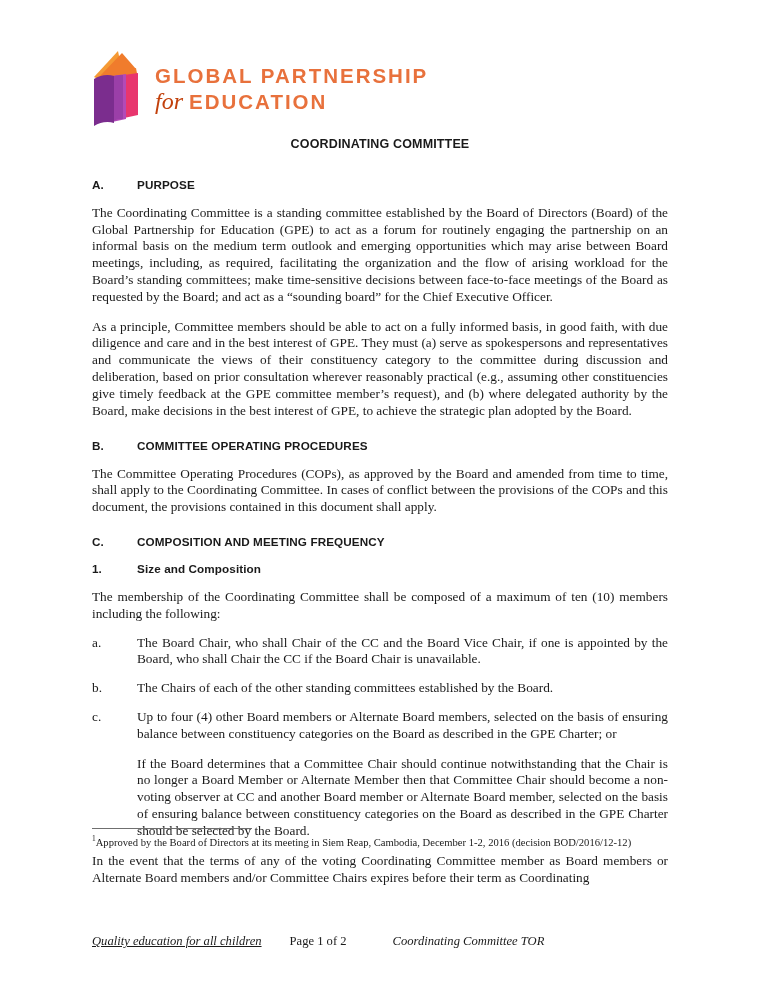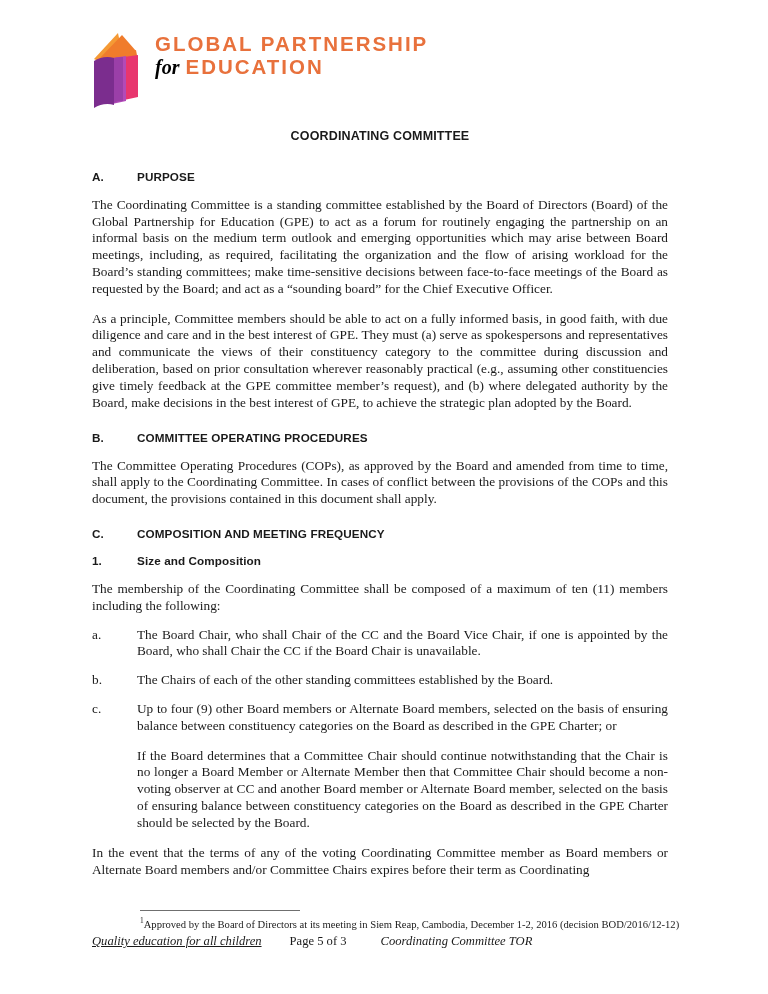--- a/index.html
+++ b/index.html
@@ -21,23 +21,24 @@
   .page {
     position: absolute;
     inset: 0;
     background: #ffffff;
   }
 
   
   .logo-block {
     position: absolute;
     left: 92px;
-    top: 31px;
+    top: 48px;
     height: 82px;
     display: flex;
+    align-items: center;
   }
   .logo-mark {
     width: 52px;
     height: 80px;
     flex: 0 0 auto;
     display: block;
   }
   .logo-words {
     margin-left: 11px;
     padding-top: 2px;
@@ -52,40 +53,39 @@
     white-space: nowrap;
   }
   .logo-line2 {
     line-height: 1.08;
     white-space: nowrap;
     margin-top: 1px;
   }
   .logo-for {
     font-family: "Liberation Serif", serif;
     font-style: italic;
-    font-size: 20px;
-    color: #000000;
+    font-size: 24px;
+    color: #c2410c;
     letter-spacing: 0px;
-    font-weight: bold;
   }
   .logo-edu {
     font-family: "Liberation Sans", sans-serif;
     font-weight: bold;
     font-size: 20.5px;
     letter-spacing: 2.0px;
     color: #E8713C;
     margin-left: 6px;
     margin-top: 46px;
   }
 
   
   .doc {
     position: absolute;
     left: 92px;
-    top: 128px;
+    top: 136px;
     width: 576px;
   }
 
   .doc-title {
     font-family: "Liberation Sans", sans-serif;
     font-weight: bold;
     font-size: 12.5px;
     text-align: center;
     line-height: 1.42;
     letter-spacing: 0.15px;
@@ -146,23 +146,22 @@
   .gap-head   { height: 14px; }
   .gap-para   { height: 13px; }
   .gap-sec    { height: 19px; }
   .gap-item   { height: 12px; }
   .gap-sub    { height: 13px; }
 
   
   .footnote-zone {
     position: absolute;
     left: 92px;
-    top: 910px;
+    top: 828px;
     width: 576px;
-    margin-left: 48px;
   }
   .fn-rule {
     width: 160px;
     height: 0;
     border-top: 1px solid #6f6f6f;
     margin-bottom: 7px;
   }
   .fn-text {
     font-size: 10.6px;
     line-height: 1.30;
@@ -179,21 +178,21 @@
   .footer {
     position: absolute;
     left: 92px;
     top: 934px;
     width: 576px;
     font-size: 12.6px;
     white-space: nowrap;
   }
   .footer .f-left   { font-style: italic; text-decoration: underline; }
   .footer .f-mid    { font-style: normal; margin-left: 28px; }
-  .footer .f-right  { font-style: italic; margin-left: 34px; }
+  .footer .f-right  { font-style: italic; margin-left: 46px; }
 </style>
 </head>
 <body>
 
 <div class="page">
 
   <div class="logo-block">
     <svg class="logo-mark" viewBox="0 0 52 80" aria-hidden="true">
 
       <polygon points="2,28 26,2 30,22 6,30" fill="#F59A35"></polygon>
@@ -247,54 +246,54 @@
     <div class="sec-head">
       <span class="lbl">C.</span>
       <span>COMPOSITION AND MEETING FREQUENCY</span>
     </div>
     <div class="gap-head"></div>
     <div class="sec-head">
       <span class="lbl">1.</span>
       <span>Size and Composition</span>
     </div>
     <div class="gap-head"></div>
-    <p class="body"><span>The membership of the Coordinating Committee shall be composed of a maximum of ten (11) members including the following:</span></p>
+    <p class="body"><span>The membership of the Coordinating Committee shall be composed of a maximum of ten (10) members including the following:</span></p>
 
     <div class="gap-item"></div>
 
     <div class="item">
       <span class="marker">a.</span>
       <span class="itext">The Board Chair, who shall Chair of the CC and the Board Vice Chair, if one is appointed by the Board, who shall Chair the CC if the Board Chair is unavailable.</span>
     </div>
 
     <div class="gap-item"></div>
 
     <div class="item">
       <span class="marker">b.</span>
       <span class="itext">The Chairs of each of the other standing committees established by the Board.</span>
     </div>
 
     <div class="gap-item"></div>
 
     <div class="item">
       <span class="marker">c.</span>
-      <span class="itext">Up to four (9) other Board members or Alternate Board members, selected on the basis of ensuring balance between constituency categories on the Board as described in the GPE Charter; or</span>
+      <span class="itext">Up to four (4) other Board members or Alternate Board members, selected on the basis of ensuring balance between constituency categories on the Board as described in the GPE Charter; or</span>
     </div>
 
     <div class="gap-sub"></div>
 
     <div class="subpara">If the Board determines that a Committee Chair should continue notwithstanding that the Chair is no longer a Board Member or Alternate Member then that Committee Chair should become a non-voting observer at CC and another Board member or Alternate Board member, selected on the basis of ensuring balance between constituency categories on the Board as described in the GPE Charter should be selected by the Board.</div>
 
     <div class="gap-para"></div>
 
     <p class="body"><span>In the event that the terms of any of the voting Coordinating Committee member as Board members or Alternate Board members and/or Committee Chairs expires before their term as Coordinating</span></p>
   </div>
 
   <div class="footnote-zone">
     <div class="fn-rule"></div>
     <p class="fn-text"><sup>1</sup><span>Approved by the Board of Directors at its meeting in Siem Reap, Cambodia, December 1-2, 2016 (decision BOD/2016/12-12)</span></p>
   </div>
 
   <div class="footer">
-    <span class="f-left">Quality education for all children</span><span class="f-mid">Page 5 of 3</span><span class="f-right">Coordinating Committee TOR</span>
+    <span class="f-left">Quality education for all children</span><span class="f-mid">Page 1 of 2</span><span class="f-right">Coordinating Committee TOR</span>
   </div>
 
 </div>
 
 </body></html>

